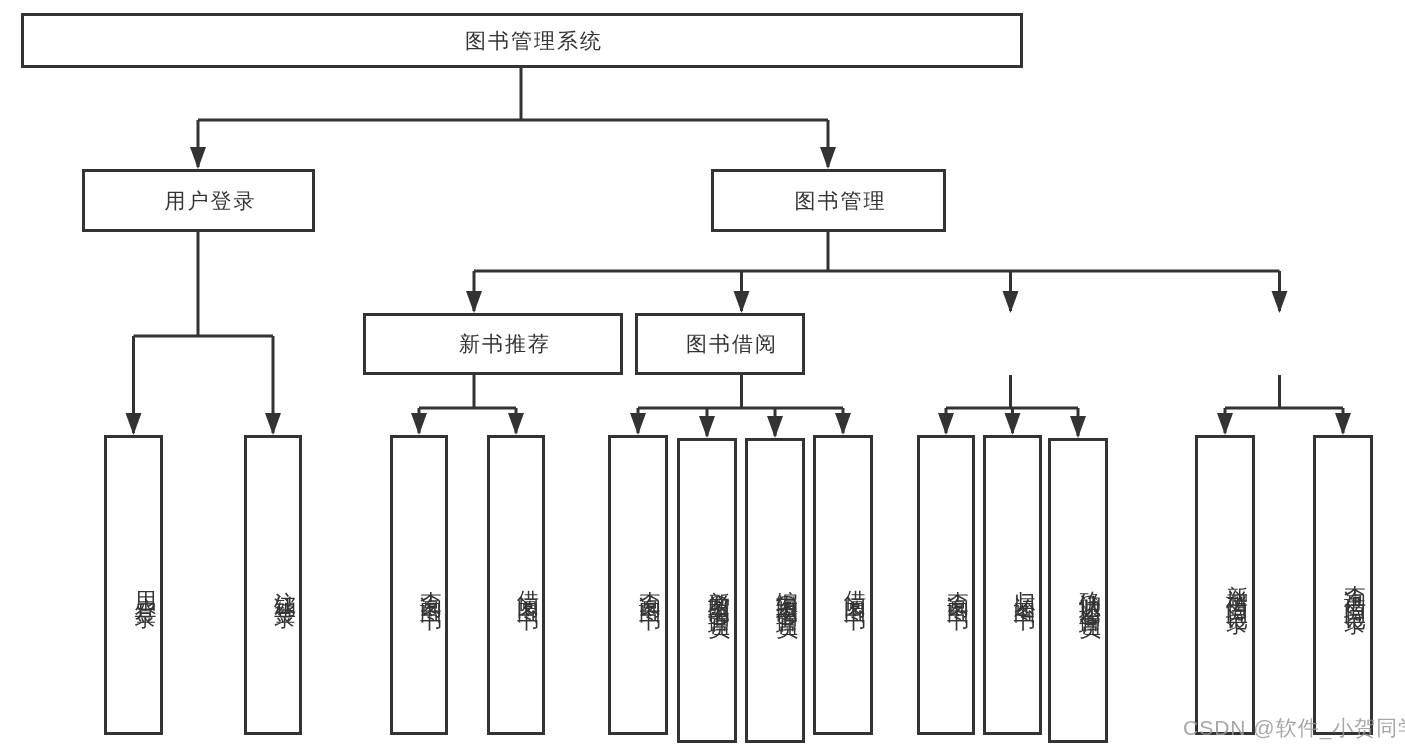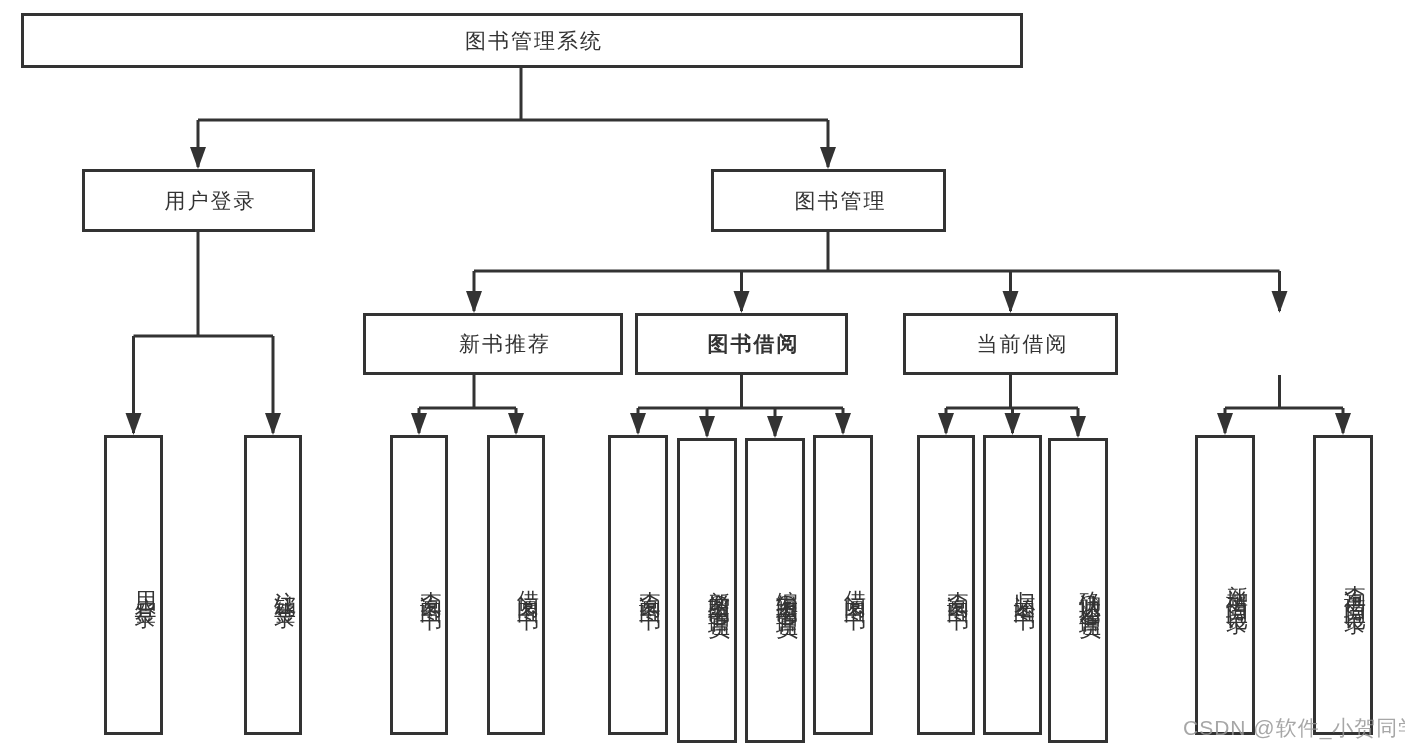--- a/index.html
+++ b/index.html
@@ -137,25 +137,22 @@
   <div class="box h" style="left:82px; top:169px; width:233px; height:63px;">
     <span>用户登录</span>
   </div>
   <div class="box h" style="left:711px; top:169px; width:235px; height:63px;">
     <span>图书管理</span>
   </div>
 
   <div class="box h" style="left:363px; top:313px; width:260px; height:62px;">
     <span>新书推荐</span>
   </div>
-  <div class="box h" style="left:635px; top:313px; width:213px; height:62px;font-weight:bold;">
+  <div class="box h" style="left:635px; top:313px; width:170px; height:62px;">
     <span>图书借阅</span>
-  </div>
-  <div class="box h" style="left:903px; top:313px; width:215px; height:62px;">
-    <span>当前借阅</span>
   </div>
 
   <div class="box v" style="left:104px; top:435px; width:59px; height:300px;">
     <span>用户登录</span>
   </div>
   <div class="box v" style="left:244px; top:435px; width:58px; height:300px;">
     <span>注销登录</span>
   </div>
 
   <div class="box v" style="left:390px; top:435px; width:58px; height:300px;">

